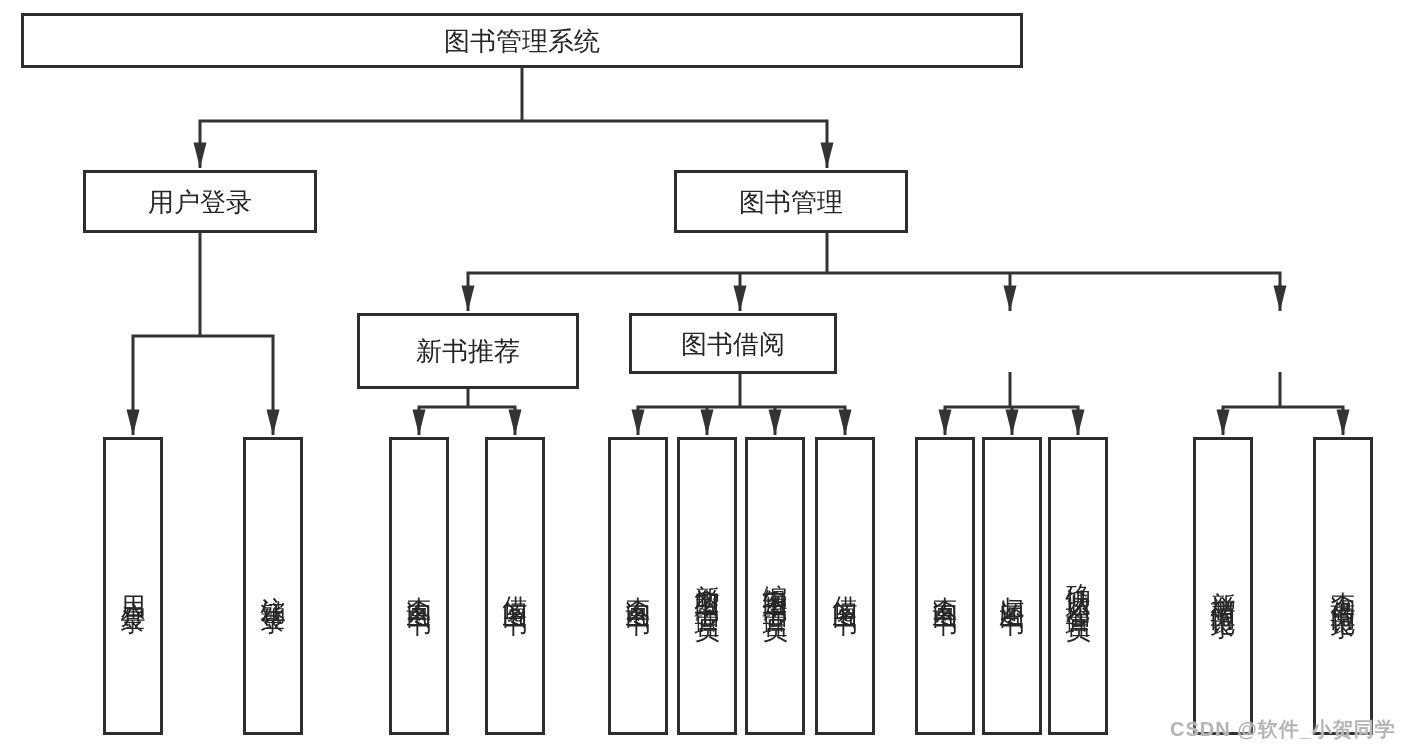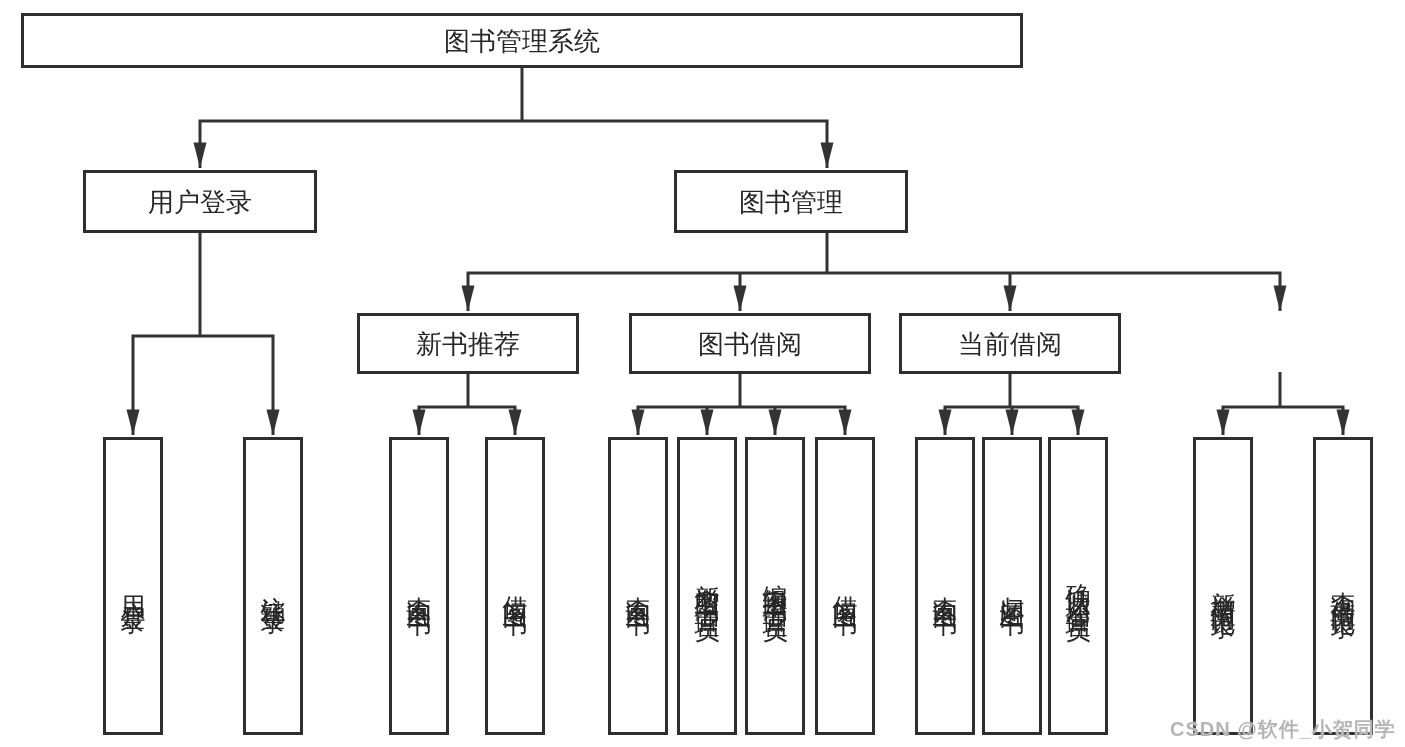--- a/index.html
+++ b/index.html
@@ -119,23 +119,22 @@
       <path d="M1223,408 L1223,435" marker-end="url(#arrow)"></path>
       <path d="M1343,408 L1343,435" marker-end="url(#arrow)"></path>
     </g>
   </svg>
 
   <div class="node h" style="left:21px;top:13px;width:1002px;height:55px">图书管理系统</div>
 
   <div class="node h" style="left:83px;top:170px;width:234px;height:63px">用户登录</div>
   <div class="node h" style="left:674px;top:170px;width:234px;height:63px">图书管理</div>
 
-  <div class="node h" style="left:357px;top:313px;width:222px;height:61px">新书推荐</div>
-  <div class="node h" style="left:629px;top:313px;width:242px;height:61px">图书借阅</div>
-  <div class="node h" style="left:899px;top:313px;width:222px;height:61px">当前借阅</div>
+  <div class="node h" style="left:357px;top:313px;width:222px;height:76px">新书推荐</div>
+  <div class="node h" style="left:629px;top:313px;width:208px;height:61px">图书借阅</div>
 
   <div class="node v" style="left:103px;top:437px;width:60px;height:298px">用户登录</div>
   <div class="node v" style="left:243px;top:437px;width:60px;height:298px">注销登录</div>
 
   <div class="node v" style="left:389px;top:437px;width:60px;height:298px">查询图书</div>
   <div class="node v" style="left:485px;top:437px;width:60px;height:298px">借阅图书</div>
 
   <div class="node v" style="left:608px;top:437px;width:60px;height:298px">查询图书</div>
   <div class="node v" style="left:677px;top:437px;width:60px;height:298px">新增图书（管理员）</div>
   <div class="node v" style="left:745px;top:437px;width:60px;height:298px">编辑图书（管理员）</div>

